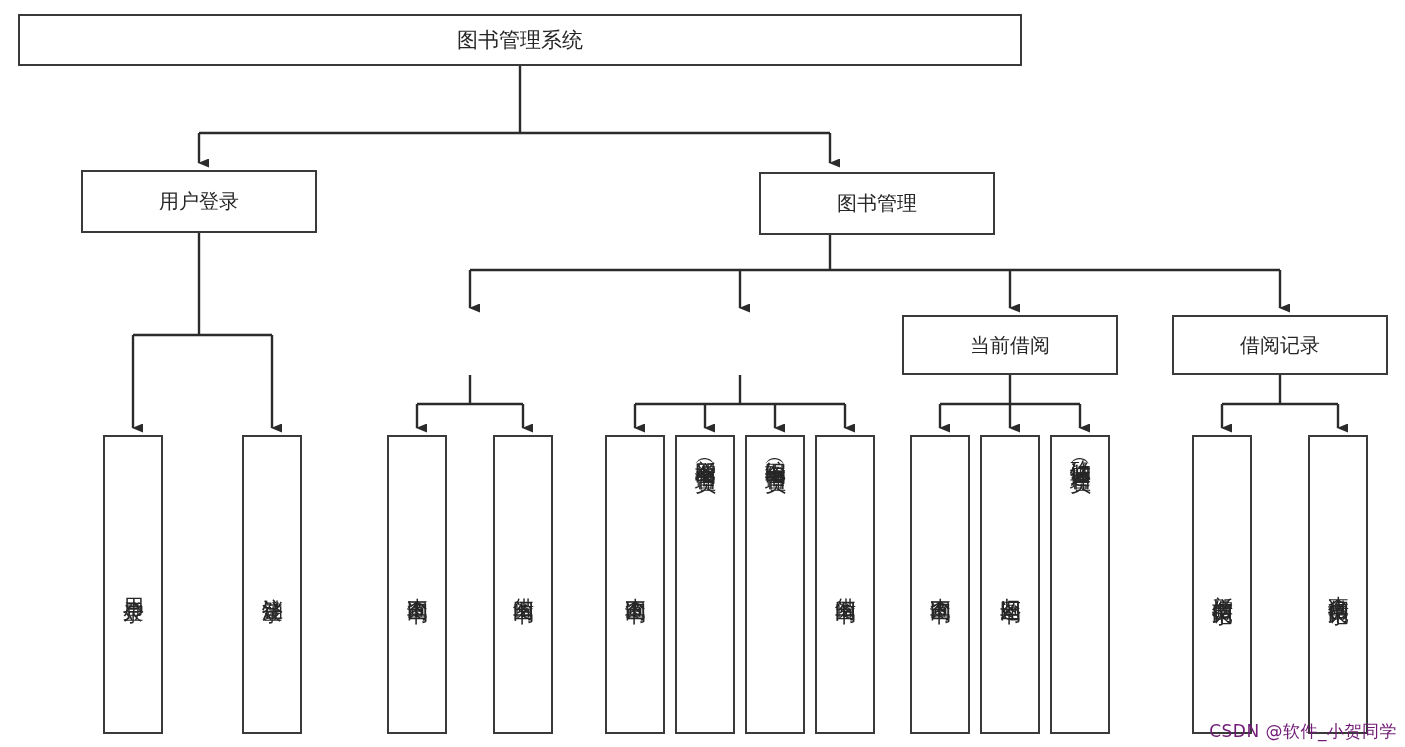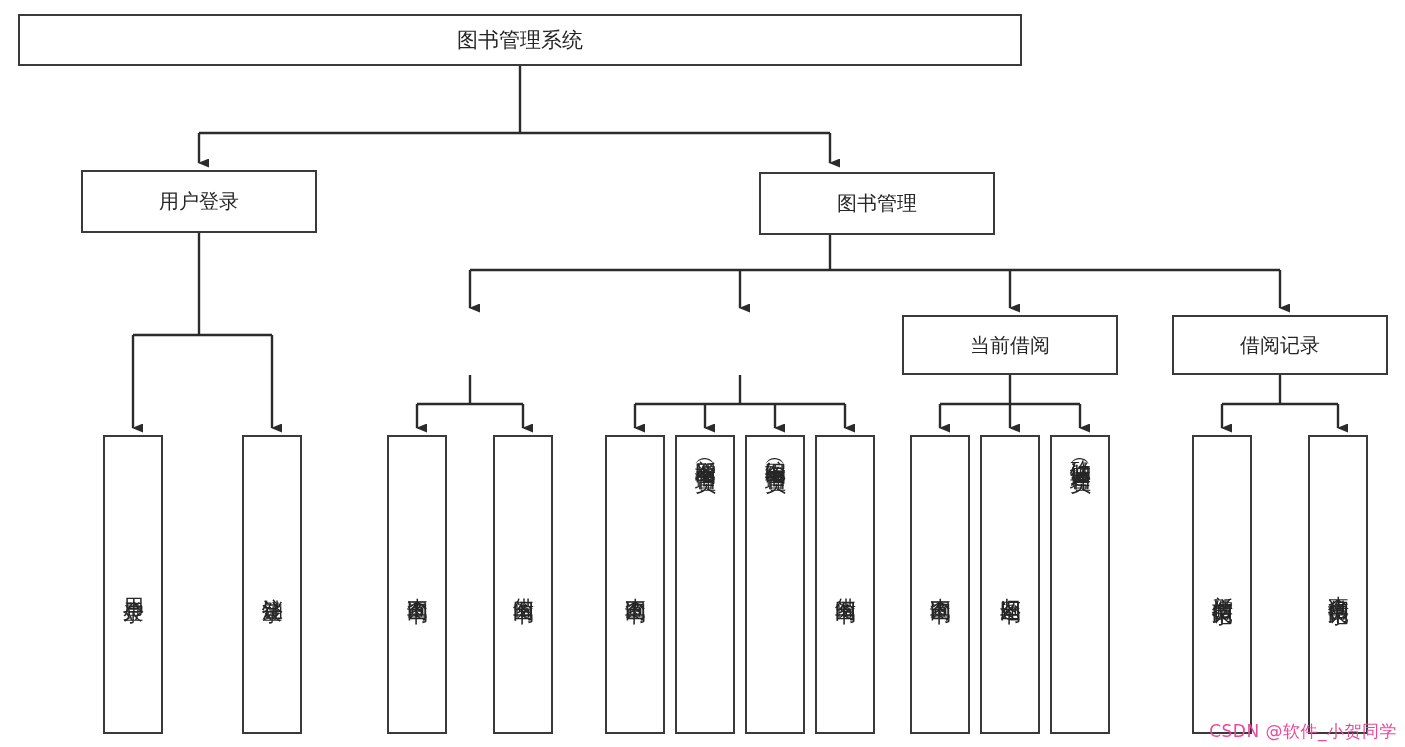--- a/index.html
+++ b/index.html
@@ -64,21 +64,21 @@
   
   .node-leaf.centered {
     align-items: center;
     padding-top: 0;
   }
   #watermark {
     position: absolute;
     right: 8px;
     bottom: 4px;
     font-size: 17px;
-    color: #ec4899;
+    color: #701a75;
     letter-spacing: 0.5px;
     white-space: nowrap;
   }
 </style>
 </head>
 <body>
 
 <div id="diagram-root">
 
   <svg id="edge-layer" viewBox="0 0 1405 747" width="1405" height="747" xmlns="http://www.w3.org/2000/svg">

